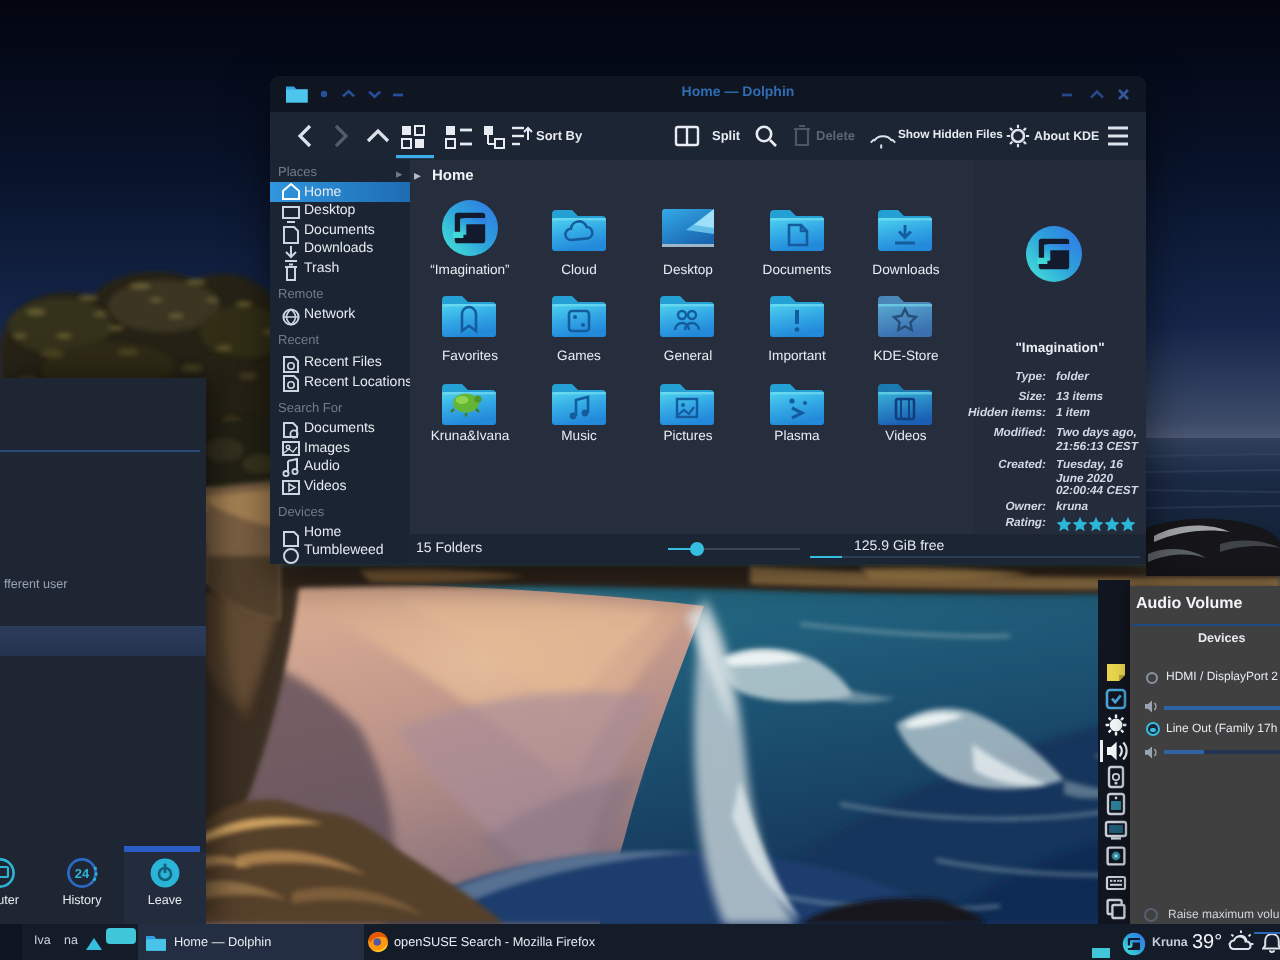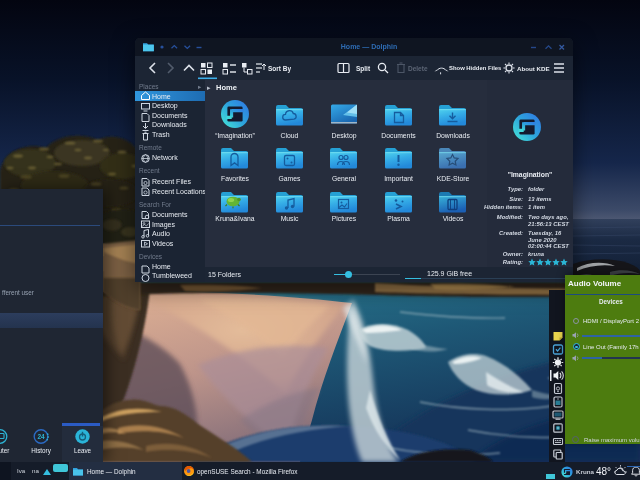--- a/index.html
+++ b/index.html
@@ -620,21 +620,21 @@
             <rect x="2" y="-1.6" width="1" height="1"></rect>
             <rect x="-3" y="0.4" width="6" height="1"></rect>
           </g>
         </g>
       <g transform="translate(9,164.5)">
           <rect x="-4.2" y="-4.5" width="7" height="7" rx="0.8" fill="none" stroke="#c8cdd6" stroke-width="1.2"></rect>
           <rect x="-1.8" y="-2" width="6" height="6.5" rx="0.8" fill="#11151f" stroke="#c8cdd6" stroke-width="1.2"></rect>
         </g>
     </svg>
   </div>
-  <div class="abs" id="audiopanel" style="left:565px;top:275px;width:75px;height:169px;background:#4d7c0f;box-shadow:0 -2px 8px rgba(0,0,0,.4);">
+  <div class="abs" id="audiopanel" style="left:565px;top:293px;width:75px;height:169px;background:#404040;box-shadow:0 -2px 8px rgba(0,0,0,.4);">
     <div class="abs" style="left:3px;top:3.5px;color:#f2f4f8;font-size:8px;font-weight:bold;">Audio Volume</div>
     <div class="abs" style="left:1px;top:18.5px;width:74px;height:1.6px;background:#1d4a80;"></div>
     <div class="abs" style="left:34px;top:22.5px;color:#e6eaf0;font-size:6.3px;font-weight:bold;">Devices</div>
     <div class="abs" style="left:8px;top:42.5px;width:6px;height:6px;border-radius:50%;border:1px solid #8a93a3;"></div>
     <div class="abs" style="left:18px;top:42.5px;color:#e6eaf0;font-size:6px;white-space:nowrap;">HDMI / DisplayPort 2 (</div>
     <svg class="abs" width="8" height="7" viewBox="0 0 8 7" style="left:7px;top:56.5px">
         <path d="M0.5,2 h1.5 l2,-1.8 v6 l-2,-1.8 h-1.5 z" fill="#9aa3b2"></path>
         <path d="M5.2,1.5 a2.5,2.5 0 0 1 0,3.5" fill="none" stroke="#9aa3b2" stroke-width="0.8"></path>
       </svg>
     <div class="abs" style="left:17px;top:59.5px;width:58px;height:2px;background:#2e63a4;"></div>
@@ -672,21 +672,21 @@
       <circle cx="5.6" cy="6" r="1.9" fill="#334db8" opacity="0.85"></circle>
     </svg>
     <div class="abs" style="left:197px;top:5.5px;color:#e8ecf2;font-size:6.4px;">openSUSE Search - Mozilla Firefox</div>
     <div class="abs" style="left:546px;top:12px;width:9px;height:5px;background:#3fc6d8;"></div>
     <svg class="abs" width="12" height="12" viewBox="0 0 30 30" style="left:561px;top:4px">
       <circle cx="15" cy="15" r="14" fill="url(#ig)"></circle>
         <rect x="7.4" y="7.4" width="15.2" height="15.2" rx="1.4" fill="#141a2e"></rect>
         <path d="M23.5,11.6 H11.6 M11.6,10.2 V18.4 M11.7,18.4 H6.5" stroke="url(#ig)" stroke-width="3.1" fill="none"></path>
     </svg>
     <div class="abs" style="left:576px;top:6px;color:#c8cdd6;font-size:6.2px;font-weight:bold;">Kruna</div>
-    <div class="abs" style="left:596px;top:3.5px;color:#f2f4f8;font-size:10px;">48°</div>
+    <div class="abs" style="left:596px;top:3.5px;color:#f2f4f8;font-size:10px;">39°</div>
     <svg class="abs" width="14" height="13" viewBox="0 0 14 13" style="left:613px;top:3px">
       <g stroke="#dfe3ea" fill="none" stroke-width="1">
         <circle cx="7.5" cy="5.5" r="2.6"></circle>
         <path d="M7.5,1.5 v-1.3 M11.3,3.2 l1,-1 M12.2,7 h1.5 M3.7,3.2 l-1,-1 M2.8,7 h-1.5"></path>
         <path d="M3.5,9.5 a2.2,2.2 0 0 1 0.5,-4.3 a3,3 0 0 1 5.8,0.6 a2,2 0 0 1 1.4,3.7 z" fill="#151c29"></path>
       </g>
     </svg>
     <svg class="abs" width="10" height="11" viewBox="0 0 10 11" style="left:631px;top:4px">
       <path d="M5,1 c2.2,0 3.4,1.6 3.4,3.6 v2.2 l1,1.4 h-8.8 l1,-1.4 v-2.2 c0,-2 1.2,-3.6 3.4,-3.6 z" fill="none" stroke="#dfe3ea" stroke-width="1"></path>
       <path d="M3.8,9.2 a1.3,1.3 0 0 0 2.4,0" fill="none" stroke="#dfe3ea" stroke-width="1"></path>

